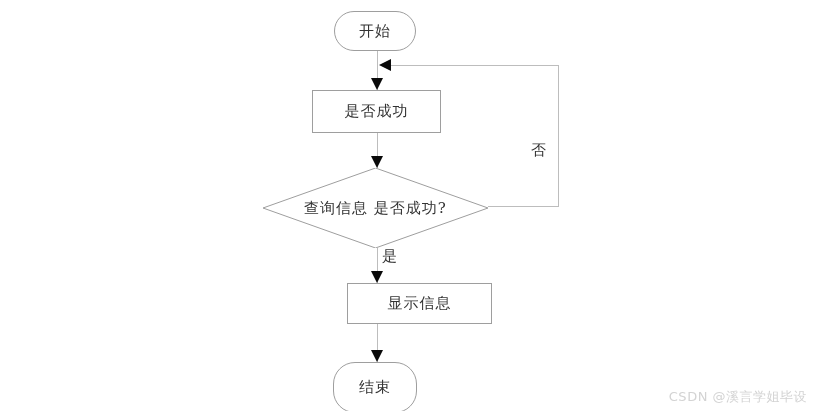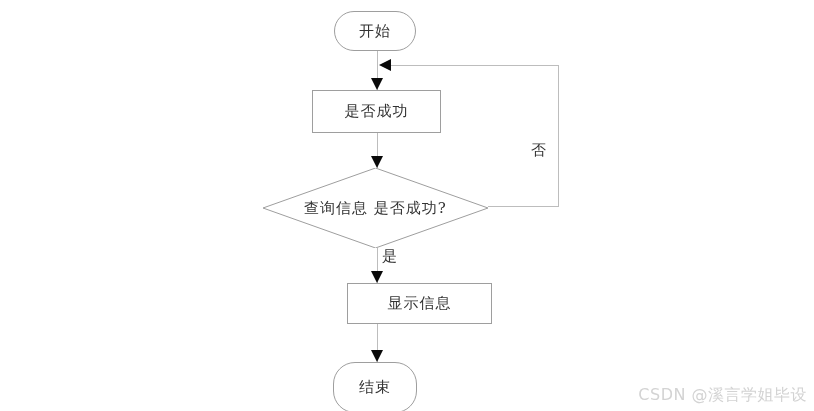--- a/index.html
+++ b/index.html
@@ -75,21 +75,21 @@
     color: #333333;
     font-size: 15px;
   }
   
   .watermark {
     position: absolute;
     right: 7px;
     bottom: 5px;
     color: #d3d3d3;
     font-family: "DejaVu Sans", "Liberation Sans", sans-serif;
-    font-size: 16px;
+    font-size: 13px;
     letter-spacing: 0.5px;
     white-space: nowrap;
     margin-top: 12px;
   }
 </style>
 </head>
 <body>
 
 <div class="canvas">
 

